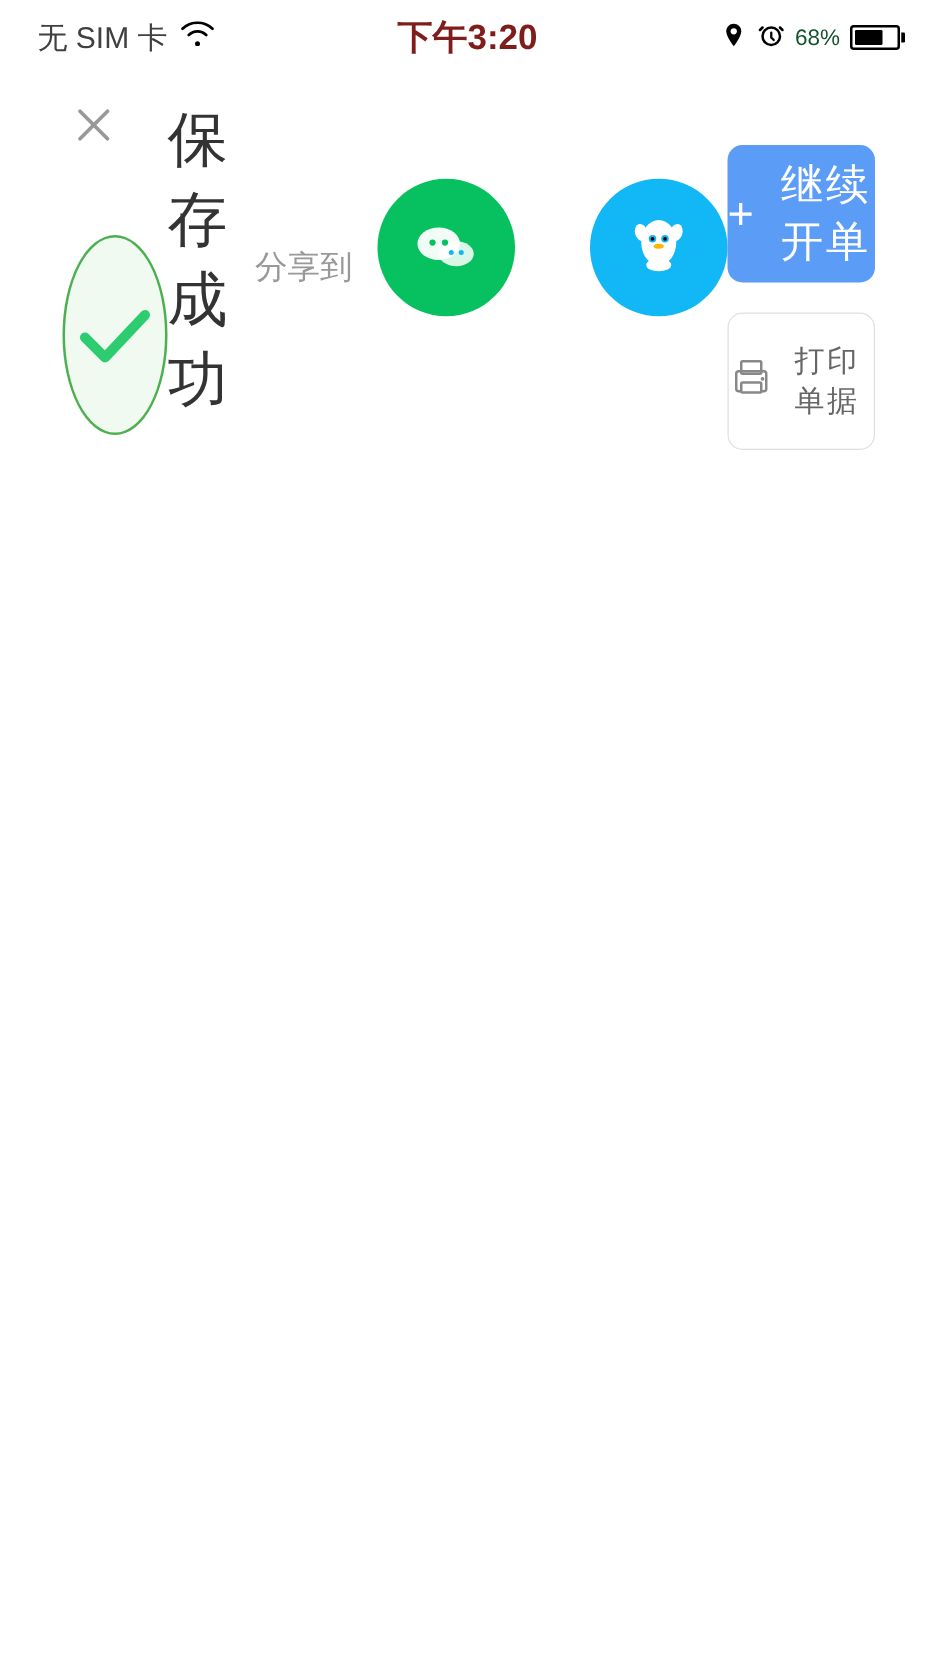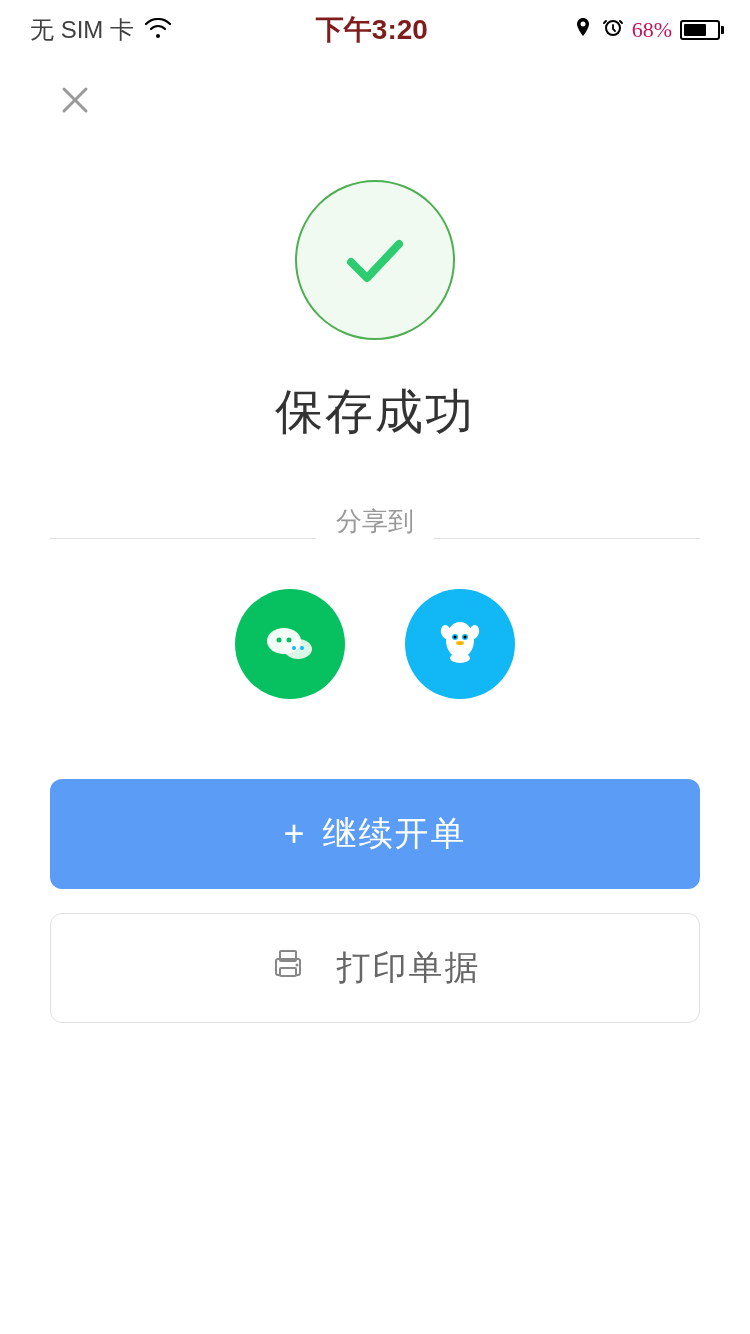--- a/index.html
+++ b/index.html
@@ -40,23 +40,22 @@
     .status-center {
       font-size: 28px;
       color: #7f1d1d;
       font-weight: 600;
     }
 
     .status-right {
       display: flex;
       align-items: center;
       gap: 8px;
-      font-size: 22px;
-      color: #be185d;
-      font-family: Liberation Serif, serif;
+      font-size: 18px;
+      color: #14532d;
     }
 
     .battery-icon {
       width: 40px;
       height: 20px;
       border: 2px solid #000;
       border-radius: 3px;
       position: relative;
       display: inline-flex;
       align-items: center;
@@ -78,21 +77,21 @@
     .battery-fill {
       width: 68%;
       height: 100%;
       background: #000;
       border-radius: 1px;
     }
 
     
     .content {
       display: flex;
-      flex-direction: column;
+      flex-direction: row;
       align-items: center;
       padding: 20px 50px 0;
     }
 
     
     .close-btn {
       position: absolute;
       top: 75px;
       left: 50px;
       width: 50px;
@@ -206,26 +205,26 @@
       cursor: pointer;
       letter-spacing: 2px;
     }
 
     .btn-secondary {
       width: 100%;
       height: 110px;
       background: #ffffff;
       border: 1px solid #e0e0e0;
       border-radius: 12px;
-      font-size: 34px;
+      font-size: 24px;
       color: #666;
       display: flex;
       align-items: center;
       justify-content: center;
-      gap: 31px;
+      gap: 5px;
       cursor: pointer;
       letter-spacing: 2px;
     }
   </style>
 </head>
 <body>
 
 <div class="status-bar">
   <div class="status-left">
     <span>无 SIM 卡</span>

